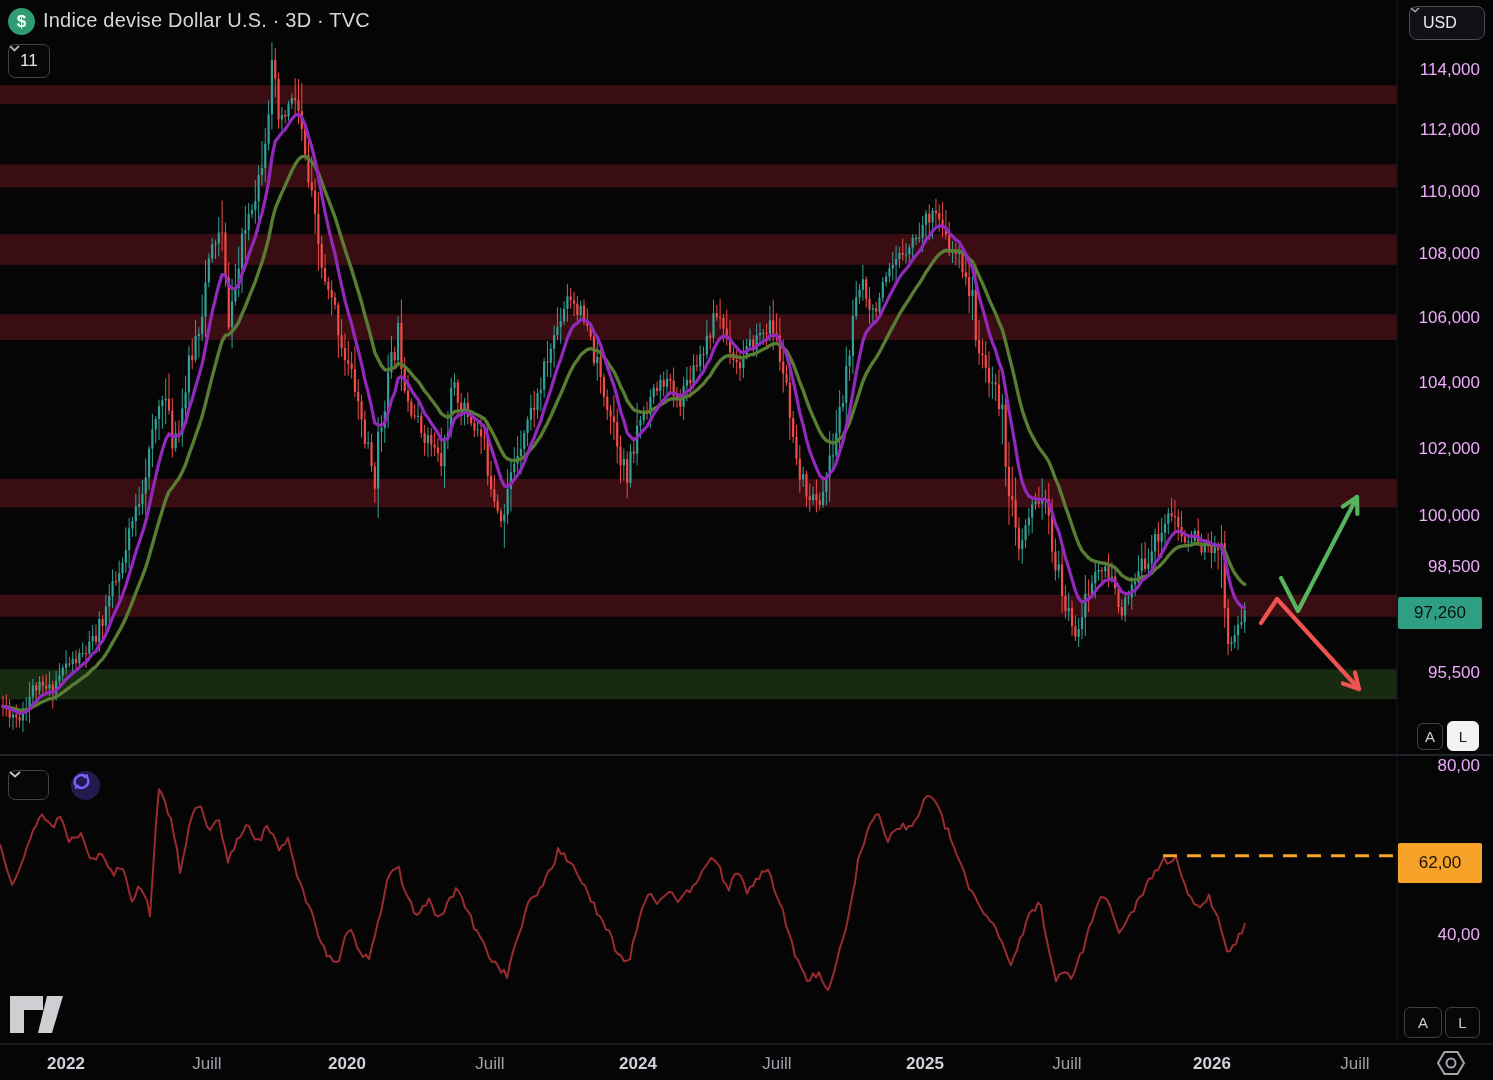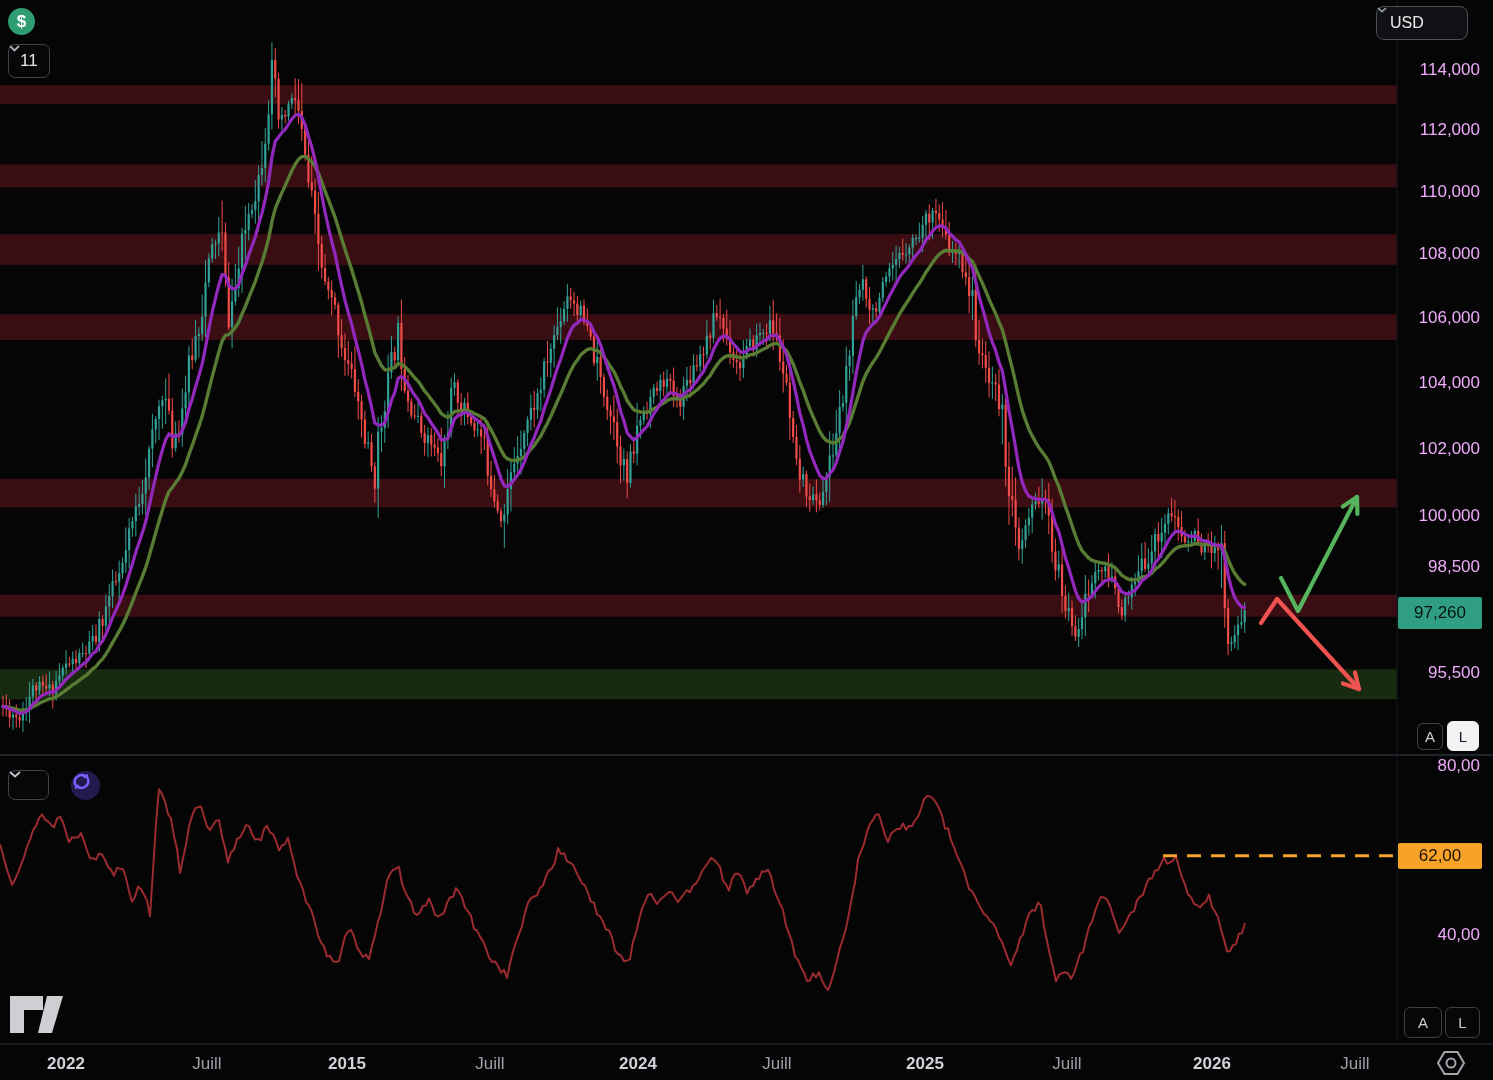--- a/index.html
+++ b/index.html
@@ -6,30 +6,30 @@
   .root{position:relative;width:1493px;height:1080px;background:#050505;overflow:hidden;
         font-family:"Liberation Sans","DejaVu Sans",sans-serif;color:#d1d4dc;}
   svg{position:absolute;left:0;top:0;}
   .overlay{position:absolute;z-index:5;}
   .symbol-badge{left:8px;top:8px;width:27px;height:27px;border-radius:50%;background:#2f9c74;
         display:flex;align-items:center;justify-content:center;color:#fff;font-weight:bold;font-size:17px;}
   .chart-title{left:43px;top:9px;font-size:20px;font-weight:500;color:#d6d7db;letter-spacing:.2px;}
   .btn{display:flex;align-items:center;justify-content:center;gap:7px;background:rgba(10,10,10,.55);
        border:1px solid #3e424b;border-radius:7px;color:#e4e5e9;box-sizing:border-box;cursor:pointer;}
   .objects-btn{left:8px;top:44px;height:34px;padding:0 11px;font-size:17px;}
-  .usd-select{right:25px;top:6px;width:92px;height:34px;border-radius:8px;border:1px solid #4b4f58;
+  .usd-select{right:8px;top:6px;width:76px;height:34px;border-radius:8px;border:1px solid #4b4f58;
        background:#101114;display:flex;align-items:center;justify-content:space-between;
        padding:0 10px 0 13px;font-size:16px;color:#eceded;box-sizing:border-box;cursor:pointer;}
   .al{position:absolute;display:flex;align-items:center;justify-content:center;border-radius:6px;
       border:1px solid #3c4049;background:rgba(8,8,8,.6);color:#c9cbd2;font-size:15px;cursor:pointer;}
   .al.active{background:#f2f2f4;color:#17191e;border-color:#f2f2f4;font-weight:500;}
   .axis-label{position:absolute;right:13px;transform:translateY(-50%);font-size:17px;color:#f0abfc;white-space:nowrap;}
   .price-badge{left:1398px;width:84px;height:32px;background:#2f9e82;color:#07130f;border-radius:2px;
       display:flex;align-items:center;justify-content:center;font-size:17px;z-index:6;}
-  .level-badge{left:1398px;width:84px;height:26px;background:#f7a329;color:#1c1203;border-radius:2px;
+  .level-badge{left:1398px;width:84px;height:40px;background:#f7a329;color:#1c1203;border-radius:2px;
       display:flex;align-items:center;justify-content:center;font-size:17px;z-index:6;}
   .time-label{position:absolute;top:1054px;transform:translateX(-50%);font-size:17px;color:#9ba0a9;}
   .time-label.bold{font-weight:bold;color:#cfd2d8;}
   .pane-btn{left:8px;top:770px;width:41px;height:30px;}
   .refresh-wrap{left:71px;top:771px;width:29px;height:29px;border-radius:50%;background:#221b4e;
       display:flex;align-items:center;justify-content:center;}
 </style>
 </head>
 <body>
 
@@ -824,20 +824,21 @@
       <path d="M10 996 h33 v14 h-19 v23 h-14 z" fill="#cfcfd3"></path>
       <polygon points="47,996 63,996 52,1033 38,1033" fill="#cfcfd3"></polygon>
     </g>
     <g stroke="#a2a5ad" stroke-width="2" fill="none">
       <polygon points="1438,1063 1444.5,1052 1457.5,1052 1464,1063 1457.5,1074 1444.5,1074"></polygon>
       <circle cx="1451" cy="1063" r="4.5"></circle>
     </g>
   </svg>
 
   <div class="overlay symbol-badge">$</div>
+  <div class="overlay chart-title">Indice devise Dollar U.S. · 3D · TVC</div>
   <div class="overlay btn objects-btn">
     <svg width="11" height="7" viewBox="0 0 11 7">
       <polyline points="1,1 5.5,5.5 10,1" fill="none" stroke="#aeb1b9" stroke-width="1.8"></polyline>
       </svg>
     <span>11</span>
   </div>
   <div class="overlay usd-select">
     <span>USD</span>
     <svg width="10" height="6" viewBox="0 0 10 6">
       <polyline points="1,1 5,4.7 9,1" fill="none" stroke="#9b9ea6" stroke-width="1.7"></polyline>
@@ -876,21 +877,21 @@
       <div class="axis-label" style="top: 620px;">97,000</div>
       <div class="axis-label" style="top: 673px;">95,500</div>
     </div>
   <div id="rsi-axis">
       <div class="axis-label" style="top: 766px; margin-left: 23px;">80,00</div>
       <div class="axis-label" style="top: 935px;">40,00</div>
     </div>
   <div id="time-axis">
       <div class="time-label bold" style="left: 66px;">2022</div>
       <div class="time-label" style="left: 207px;">Juill</div>
-      <div class="time-label bold" style="left: 347px;">2015</div>
+      <div class="time-label bold" style="left: 347px;">2020</div>
       <div class="time-label" style="left: 490px;">Juill</div>
       <div class="time-label bold" style="left: 638px;">2024</div>
       <div class="time-label" style="left: 777px;">Juill</div>
       <div class="time-label bold" style="left: 925px;">2025</div>
       <div class="time-label" style="left: 1067px;">Juill</div>
       <div class="time-label bold" style="left: 1212px;">2026</div>
       <div class="time-label" style="left: 1355px;">Juill</div>
     </div>
 
   <div class="overlay price-badge" id="last-price-badge" style="top: 597px;">97,260</div>

